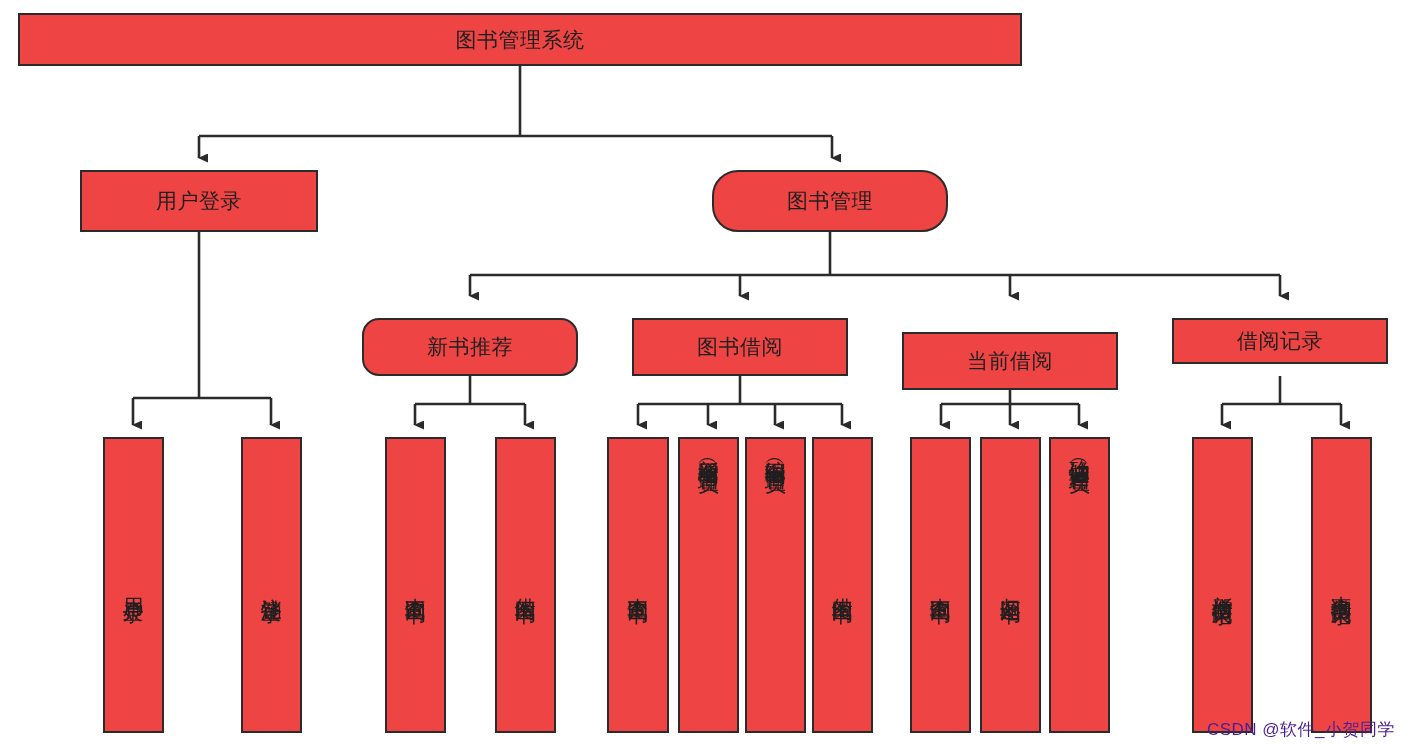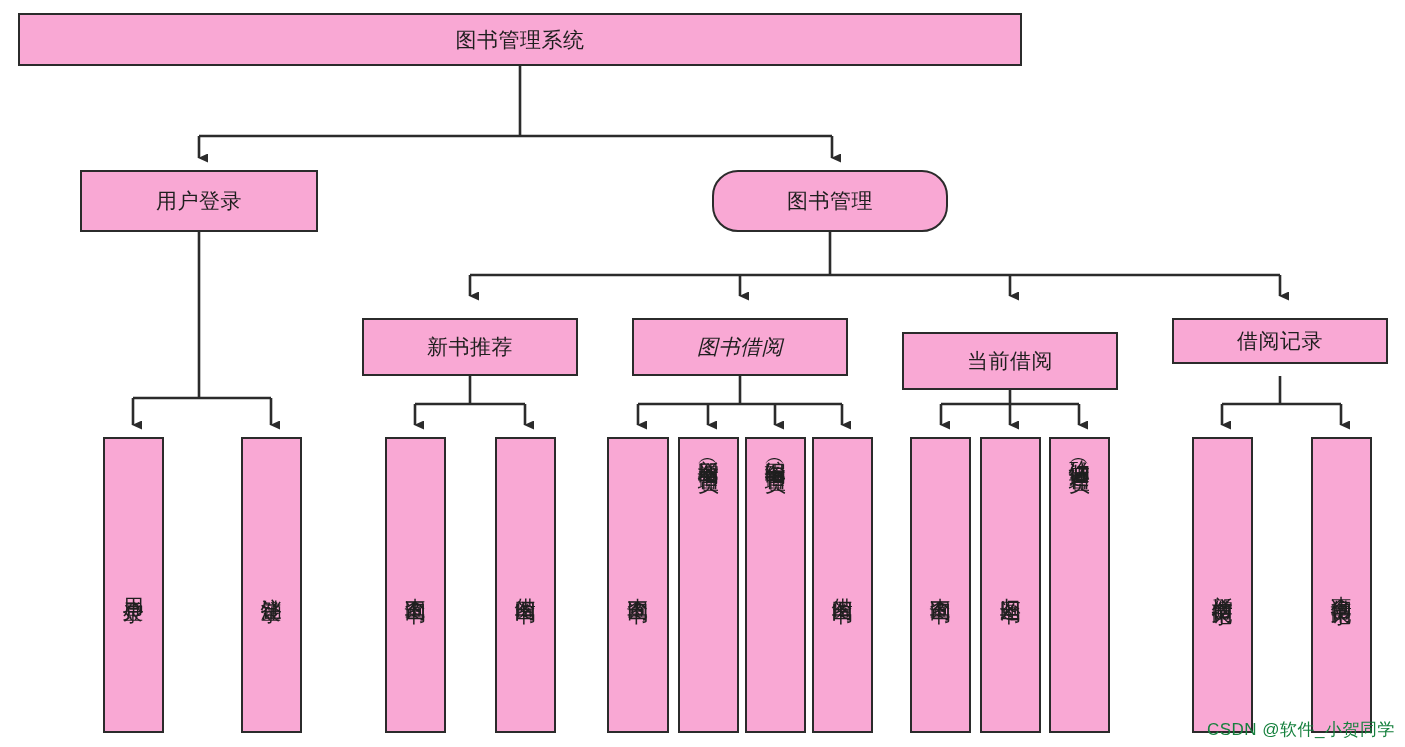--- a/index.html
+++ b/index.html
@@ -17,21 +17,21 @@
   #diagram-root {
     position: absolute;
     left: 0;
     top: 0;
     width: 1405px;
     height: 747px;
   }
   .node-box {
     position: absolute;
     box-sizing: border-box;
-    background: #f9a8d4;
+    background: #ef4444;
     border: 2px solid #2b2b2b;
   }
   .node-label-h {
     position: absolute;
     left: 0;
     top: 0;
     right: 0;
     bottom: 0;
     display: flex;
     align-items: center;
@@ -72,21 +72,21 @@
     left: 0;
     top: 0;
     width: 1405px;
     height: 747px;
     pointer-events: none;
   }
   #watermark {
     position: absolute;
     right: 10px;
     bottom: 6px;
-    color: #15803d;
+    color: #4c1d95;
     font-size: 17px;
     white-space: nowrap;
     letter-spacing: 0.5px;
   }
 </style>
 </head>
 <body>
 
 <div id="diagram-root">
 
@@ -145,25 +145,25 @@
   </div>
 
   <div class="node-box" style="left:80px; top:170px; width:238px; height:62px;">
     <div class="node-label-h">用户登录</div>
   </div>
 
   <div class="node-box" style="left:712px; top:170px; width:236px; height:62px;border-radius:26px;">
     <div class="node-label-h">图书管理</div>
   </div>
 
-  <div class="node-box" style="left:362px; top:318px; width:216px; height:58px;">
+  <div class="node-box" style="left:362px; top:318px; width:216px; height:58px;border-radius:17px;">
     <div class="node-label-h">新书推荐</div>
   </div>
 
-  <div class="node-box" style="left:632px; top:318px; width:216px; height:58px;font-style:italic;">
+  <div class="node-box" style="left:632px; top:318px; width:216px; height:58px;">
     <div class="node-label-h">图书借阅</div>
   </div>
 
   <div class="node-box" style="left:902px; top:318px; width:216px; height:58px;margin-top:14px;">
     <div class="node-label-h">当前借阅</div>
   </div>
 
   <div class="node-box" style="left:1172px; top:318px; width:216px; height:46px;">
     <div class="node-label-h">借阅记录</div>
   </div>

